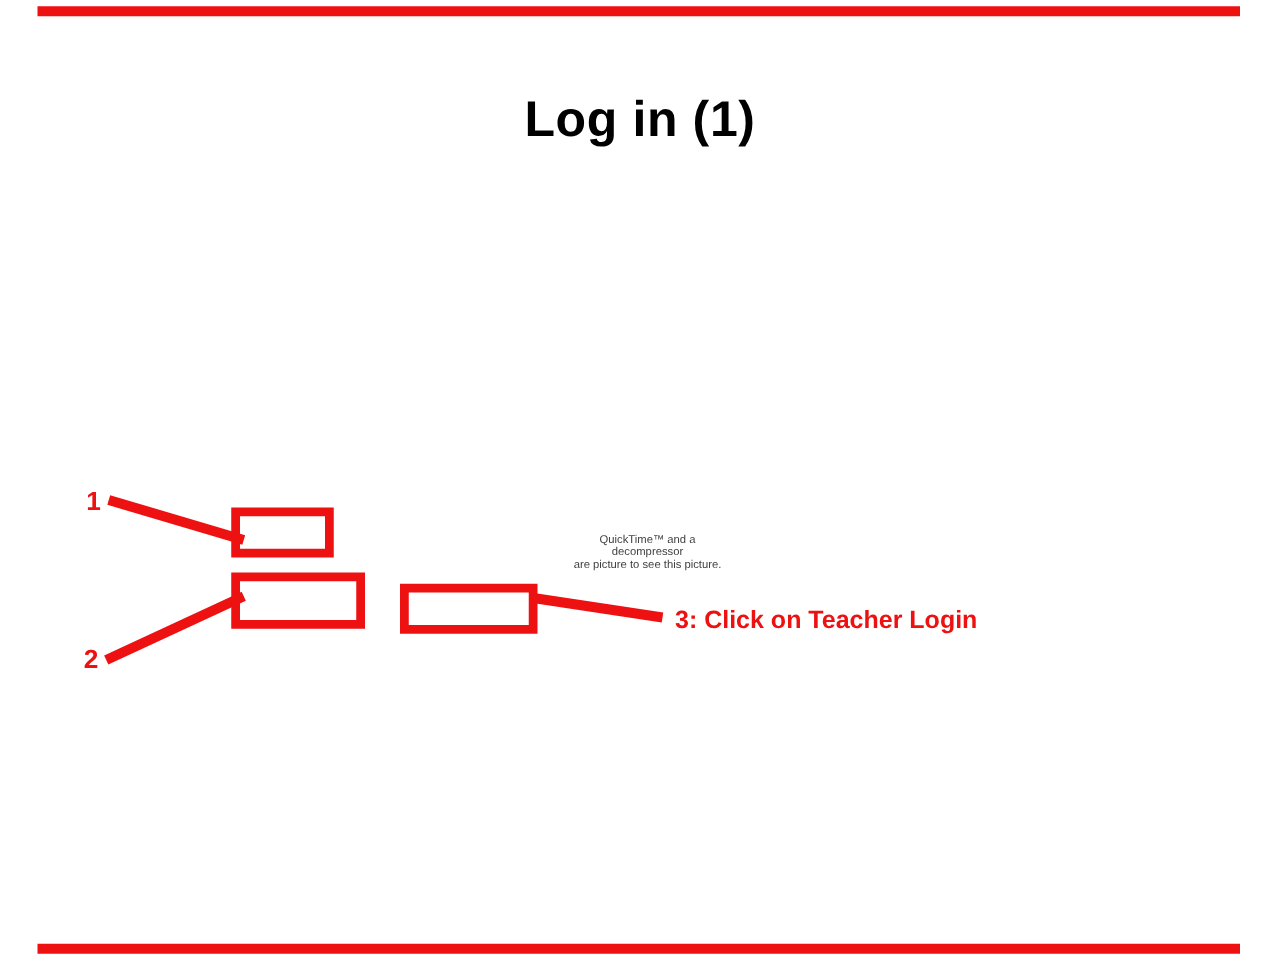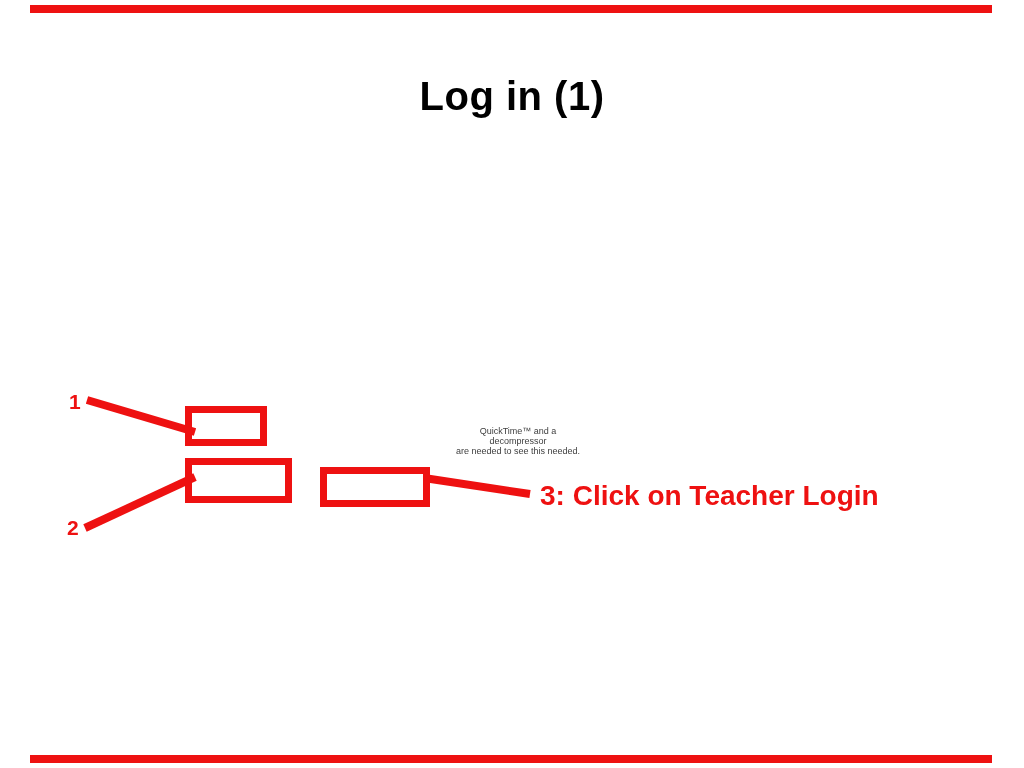--- a/index.html
+++ b/index.html
@@ -58,38 +58,38 @@
     height: 768px;
     pointer-events: none;
   }
   .step-label {
     position: absolute;
     font-weight: bold;
     color: var(--accent, #ee1111);
   }
   .step-label-1 { left: 69px; top: 391px; font-size: 21px; line-height: 21px; }
   .step-label-2 { left: 67px; top: 517px; font-size: 21px; line-height: 21px; }
-  .step-label-3 { left: 540px; top: 483px; font-size: 28px; line-height: 26px; }
+  .step-label-3 { left: 540px; top: 483px; font-size: 20px; line-height: 26px; }
 </style>
 </head>
 <body>
 
 <div class="slide">
 
   <div id="frame-bars">
       <div class="frame-bar" style="left: 30px; top: 5px; width: 962px; height: 8px;"></div>
       <div class="frame-bar" style="left: 30px; top: 755px; width: 962px; height: 8px;"></div>
     </div>
 
   <h1 class="slide-title">Log in (1)</h1>
 
   <div class="qt-placeholder">
     <span>QuickTime™ and a</span>
     <span>decompressor</span>
-    <span>are needed to see this needed.</span>
+    <span>are picture to see this picture.</span>
   </div>
 
   <svg class="leader-lines" id="leader-lines" viewBox="0 0 1024 768" xmlns="http://www.w3.org/2000/svg">
       <line x1="87" y1="400" x2="195" y2="432" stroke="#ee1111" stroke-width="8"></line>
       <line x1="85" y1="528" x2="195" y2="477" stroke="#ee1111" stroke-width="8"></line>
       <line x1="424" y1="478" x2="530" y2="494" stroke="#ee1111" stroke-width="8"></line>
     </svg>
 
   <div id="highlight-boxes">
       <div class="callout-box" style="left: 185px; top: 406px; width: 82px; height: 40px; border-width: 7px;"></div>

